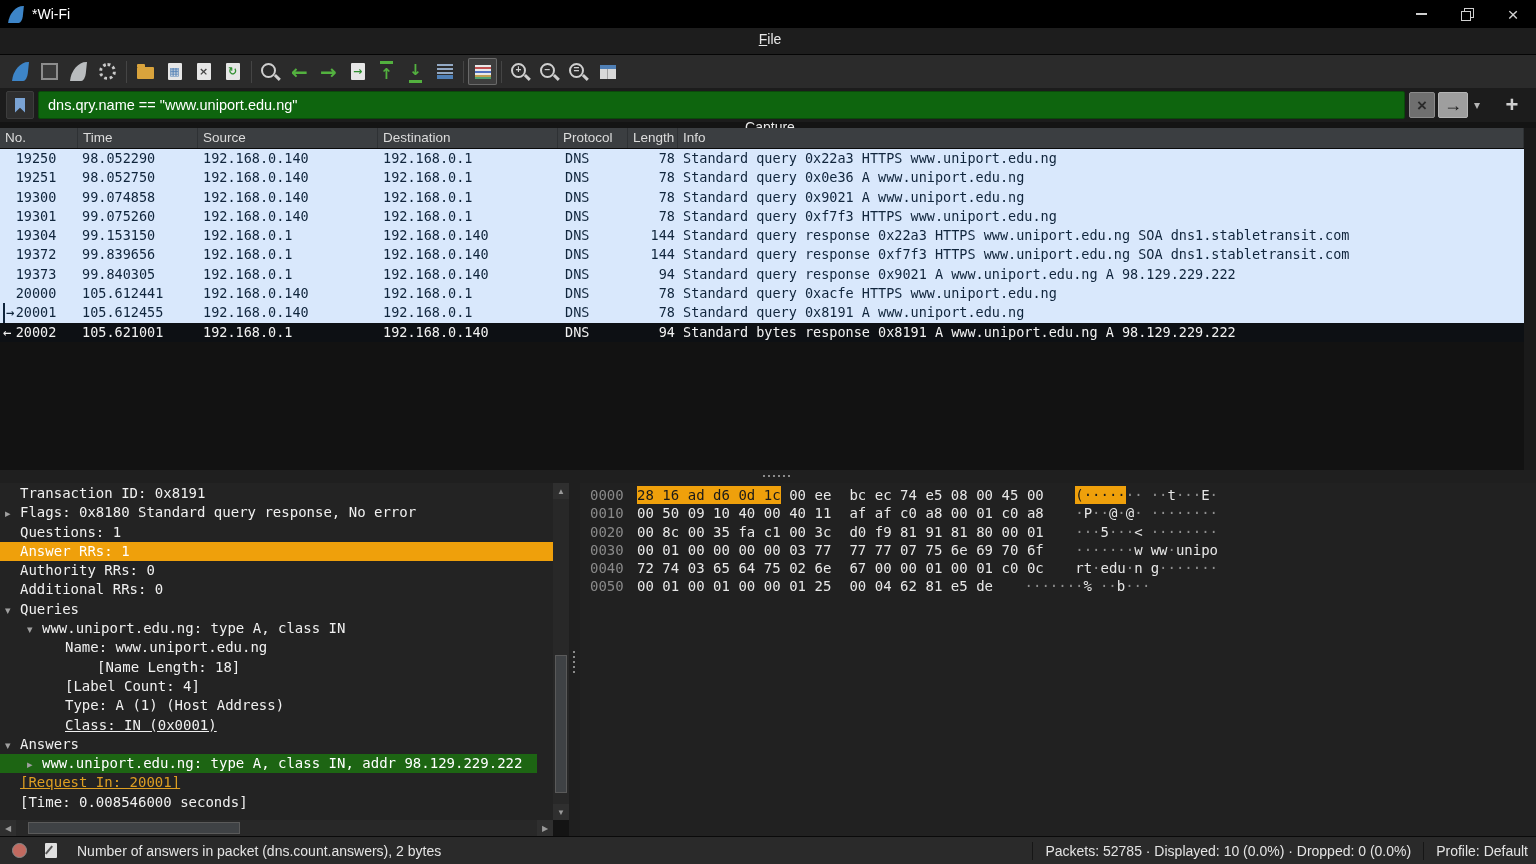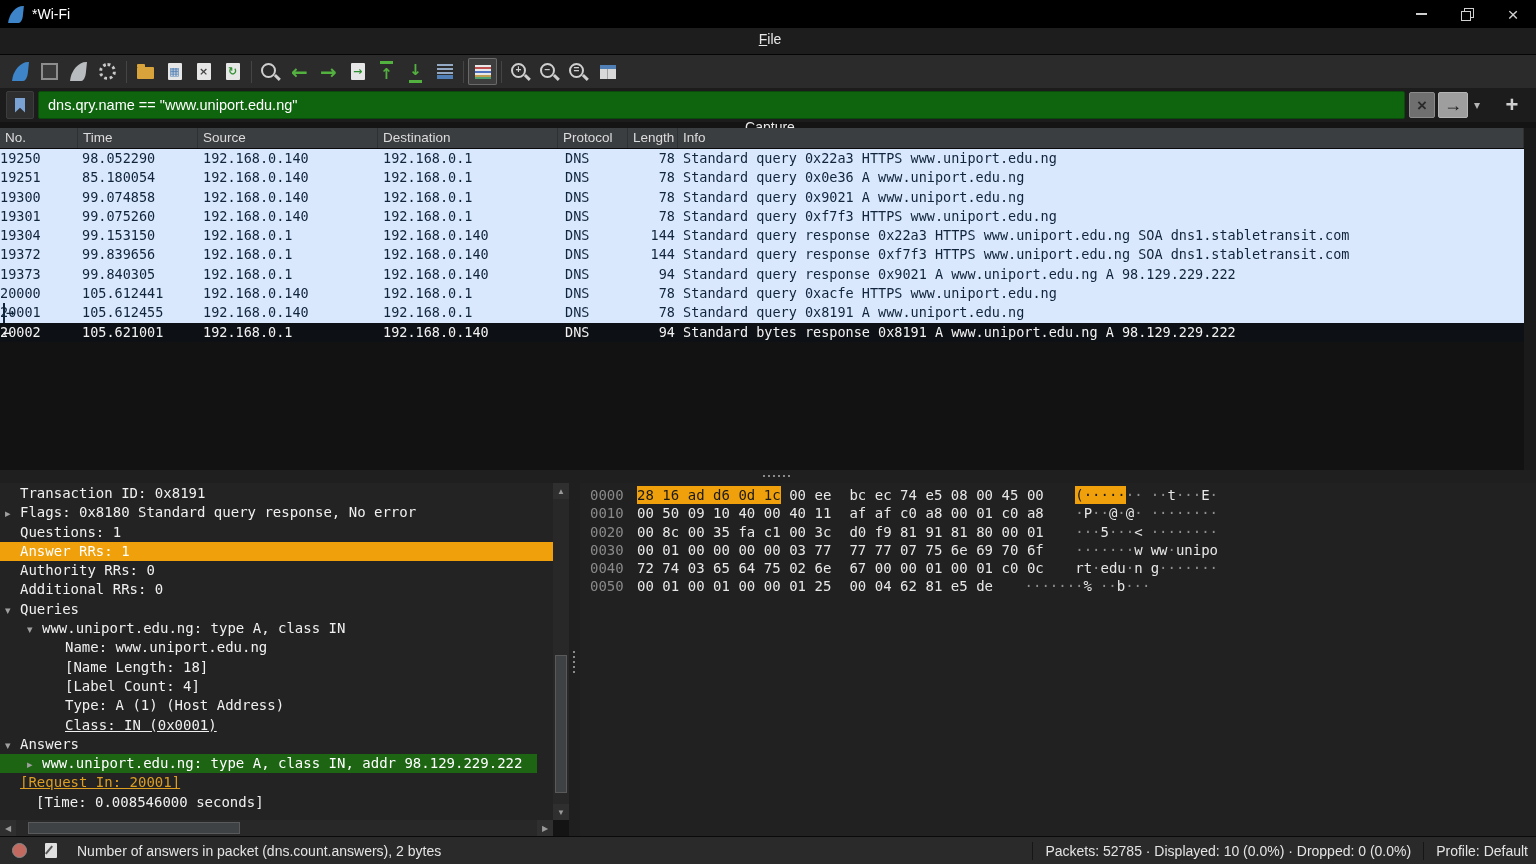--- a/index.html
+++ b/index.html
@@ -73,21 +73,21 @@
          color:#cfcfcf;font-size:22px;font-weight:bold;line-height:1;}
 
   
   .colheader{position:absolute;top:128px;left:0;width:1524px;height:20px;background:#3b3e41;
              display:flex;font-size:13.5px;color:#dcdcdc;border-bottom:1px solid #0a0a0a;}
   .hcell{border-right:1px solid #2e3134;padding-left:5px;line-height:20px;white-space:nowrap;overflow:hidden;box-sizing:border-box;}
   .plist{position:absolute;top:149px;left:0;width:1524px;}
   .prow{display:flex;height:19.3px;line-height:19.3px;background:var(--row-udp-bg);color:var(--row-udp-text);
         font-family:"DejaVu Sans Mono",monospace;font-size:13.5px;white-space:nowrap;}
   .prow.selected{background:var(--row-sel-bg);color:var(--row-sel-text);}
-  .c-no{width:78px;text-align:left;padding-right:6px;box-sizing:border-box;position:relative;flex:0 0 auto;}
+  .c-no{width:78px;text-align:center;padding-right:6px;box-sizing:border-box;position:relative;flex:0 0 auto;}
   .c-time{width:120px;padding-left:4px;box-sizing:border-box;flex:0 0 auto;}
   .c-src{width:180px;padding-left:5px;box-sizing:border-box;flex:0 0 auto;}
   .c-dst{width:180px;padding-left:5px;box-sizing:border-box;flex:0 0 auto;}
   .c-proto{width:70px;padding-left:7px;box-sizing:border-box;flex:0 0 auto;}
   .c-len{width:50px;text-align:right;padding-right:3px;box-sizing:border-box;flex:0 0 auto;}
   .c-info{flex:1;padding-left:5px;overflow:hidden;}
   .rowmark{position:absolute;left:3px;top:0;font-size:14px;line-height:19.3px;}
   .rowmark.req{border-left:2px solid currentColor;padding-left:1px;}
   .plist-empty{position:absolute;top:342px;left:0;width:1524px;height:128px;background:#121212;}
   .plist-gutter{position:absolute;top:128px;right:0;width:12px;height:342px;background:#1a1a1a;}
@@ -302,21 +302,21 @@
         <span class="c-no">19250</span>
         <span class="c-time">98.052290</span>
         <span class="c-src">192.168.0.140</span>
         <span class="c-dst">192.168.0.1</span>
         <span class="c-proto">DNS</span>
         <span class="c-len">78</span>
         <span class="c-info">Standard query 0x22a3 HTTPS www.uniport.edu.ng</span>
       </div>
       <div class="prow">
         <span class="c-no">19251</span>
-        <span class="c-time">85.180054</span>
+        <span class="c-time">98.052750</span>
         <span class="c-src">192.168.0.140</span>
         <span class="c-dst">192.168.0.1</span>
         <span class="c-proto">DNS</span>
         <span class="c-len">78</span>
         <span class="c-info">Standard query 0x0e36 A www.uniport.edu.ng</span>
       </div>
       <div class="prow">
         <span class="c-no">19300</span>
         <span class="c-time">99.074858</span>
         <span class="c-src">192.168.0.140</span>
@@ -399,28 +399,28 @@
   <div class="details" id="details">
       <div class="dline" style="padding-left: 20px;"><span class="txt">Transaction ID: 0x8191</span></div>
       <div class="dline" style="padding-left: 20px;"><span class="exp">▸</span><span class="txt">Flags: 0x8180 Standard query response, No error</span></div>
       <div class="dline" style="padding-left: 20px;"><span class="txt">Questions: 1</span></div>
       <div class="dline hl-orange" style="padding-left: 20px;"><span class="txt">Answer RRs: 1</span></div>
       <div class="dline" style="padding-left: 20px;"><span class="txt">Authority RRs: 0</span></div>
       <div class="dline" style="padding-left: 20px;"><span class="txt">Additional RRs: 0</span></div>
       <div class="dline" style="padding-left: 20px;"><span class="exp">▾</span><span class="txt">Queries</span></div>
       <div class="dline" style="padding-left: 42px;"><span class="exp">▾</span><span class="txt">www.uniport.edu.ng: type A, class IN</span></div>
       <div class="dline" style="padding-left: 65px;"><span class="txt">Name: www.uniport.edu.ng</span></div>
-      <div class="dline" style="padding-left: 65px;"><span class="txt">[Name Length: 18]</span></div>
+      <div class="dline" style="padding-left: 65px; margin-left: 32px;"><span class="txt">[Name Length: 18]</span></div>
       <div class="dline" style="padding-left: 65px;"><span class="txt">[Label Count: 4]</span></div>
       <div class="dline" style="padding-left: 65px;"><span class="txt">Type: A (1) (Host Address)</span></div>
       <div class="dline" style="padding-left: 65px; text-decoration: underline;"><span class="txt">Class: IN (0x0001)</span></div>
       <div class="dline" style="padding-left: 20px;"><span class="exp">▾</span><span class="txt">Answers</span></div>
       <div class="dline hl-green" style="padding-left: 42px;"><span class="exp">▸</span><span class="txt">www.uniport.edu.ng: type A, class IN, addr 98.129.229.222</span></div>
       <div class="dline link" style="padding-left: 20px;"><span class="txt">[Request In: 20001]</span></div>
-      <div class="dline" style="padding-left: 36px;"><span class="txt">[Time: 0.008546000 seconds]</span></div>
+      <div class="dline" style="padding-left: 20px;"><span class="txt">[Time: 0.008546000 seconds]</span></div>
     </div>
 
   <div class="vscroll">
     <div class="sbtn up">
         <span>▲</span>
       </div>
     <div class="vthumb"></div>
     <div class="sbtn down">
         <span>▼</span>
       </div>

